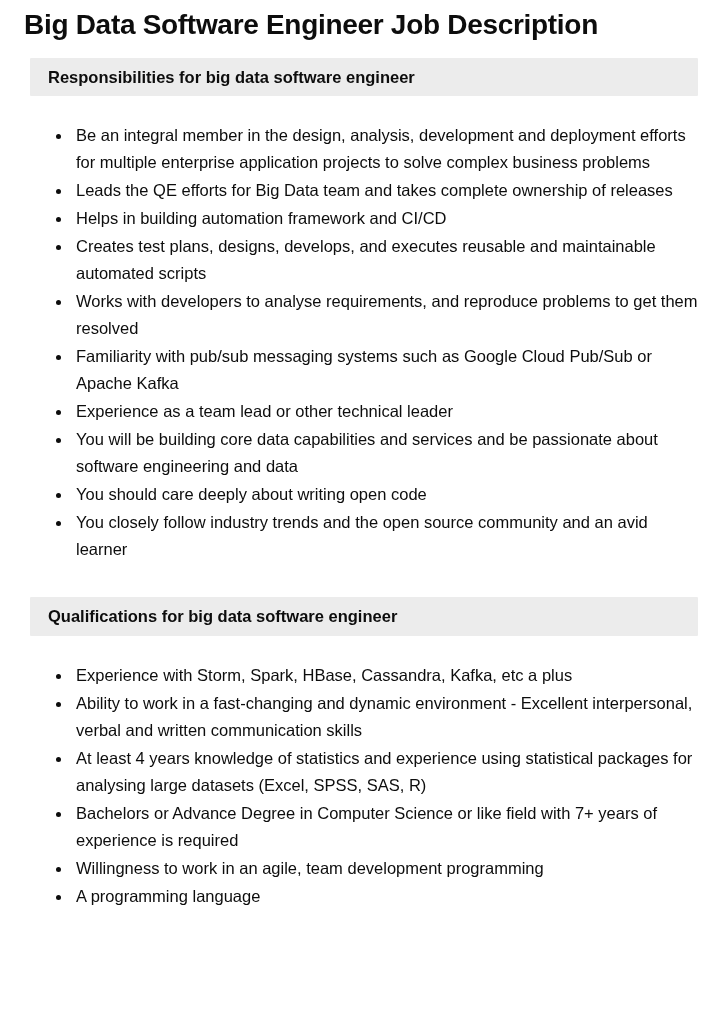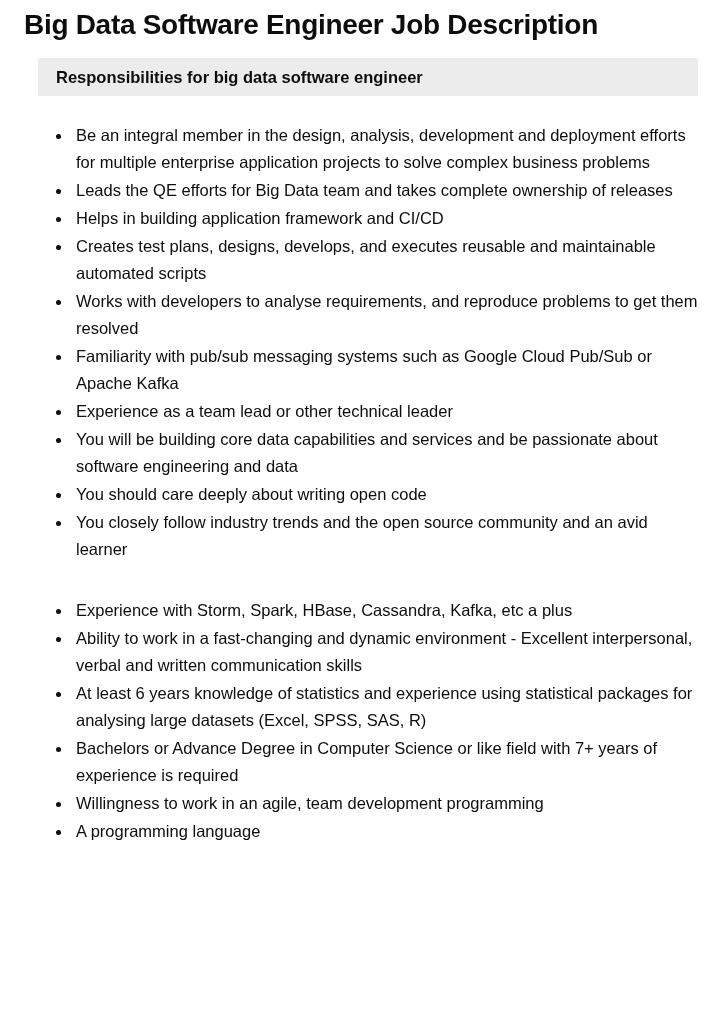--- a/index.html
+++ b/index.html
@@ -27,21 +27,21 @@
     line-height: 27px;
     margin: 0 0 28px 0;
   }
   .section-header {
     background: #ececec;
     font-size: 16.5px;
     font-weight: bold;
     line-height: 1;
     padding: 11px 18px;
     border-radius: 1px;
-    margin: 0 0 26px 16px;
+    margin: 0 0 26px 8px;
   }
   ul.bullets {
     margin: 0 0 34px 0;
     padding: 0 0 0 42px;
     font-size: 16.5px;
     line-height: 27px;
   }
   ul.bullets li {
     margin: 0 0 1px 8px;
     padding-left: 4px;
@@ -60,45 +60,46 @@
 
 
   <div class="section-header">Responsibilities for big data software engineer</div>
 
   <ul class="bullets">
 
       <li>Be an integral member in the design, analysis, development and deployment efforts for multiple enterprise application projects to solve complex business problems</li>
 
       <li>Leads the QE efforts for Big Data team and takes complete ownership of releases</li>
 
-      <li>Helps in building application framework and CI/CD</li>
+      <li>Helps in building automation framework and CI/CD</li>
 
       <li>Creates test plans, designs, develops, and executes reusable and maintainable automated scripts</li>
 
       <li>Works with developers to analyse requirements, and reproduce problems to get them resolved</li>
 
       <li>Familiarity with pub/sub messaging systems such as Google Cloud Pub/Sub or Apache Kafka</li>
 
       <li>Experience as a team lead or other technical leader</li>
 
       <li>You will be building core data capabilities and services and be passionate about software engineering and data</li>
 
       <li>You should care deeply about writing open code</li>
 
       <li>You closely follow industry trends and the open source community and an avid learner</li>
     </ul>
 
+  <div class="section-header">Qualifications for big data software engineer</div>
 
   <ul class="bullets">
 
       <li>Experience with Storm, Spark, HBase, Cassandra, Kafka, etc a plus</li>
 
       <li>Ability to work in a fast-changing and dynamic environment - Excellent interpersonal, verbal and written communication skills</li>
 
-      <li>At least 6 years knowledge of statistics and experience using statistical packages for analysing large datasets (Excel, SPSS, SAS, R)</li>
+      <li>At least 4 years knowledge of statistics and experience using statistical packages for analysing large datasets (Excel, SPSS, SAS, R)</li>
 
       <li>Bachelors or Advance Degree in Computer Science or like field with 7+ years of experience is required</li>
 
       <li>Willingness to work in an agile, team development programming</li>
 
       <li>A programming language</li>
     </ul>
 
 </div>
 

